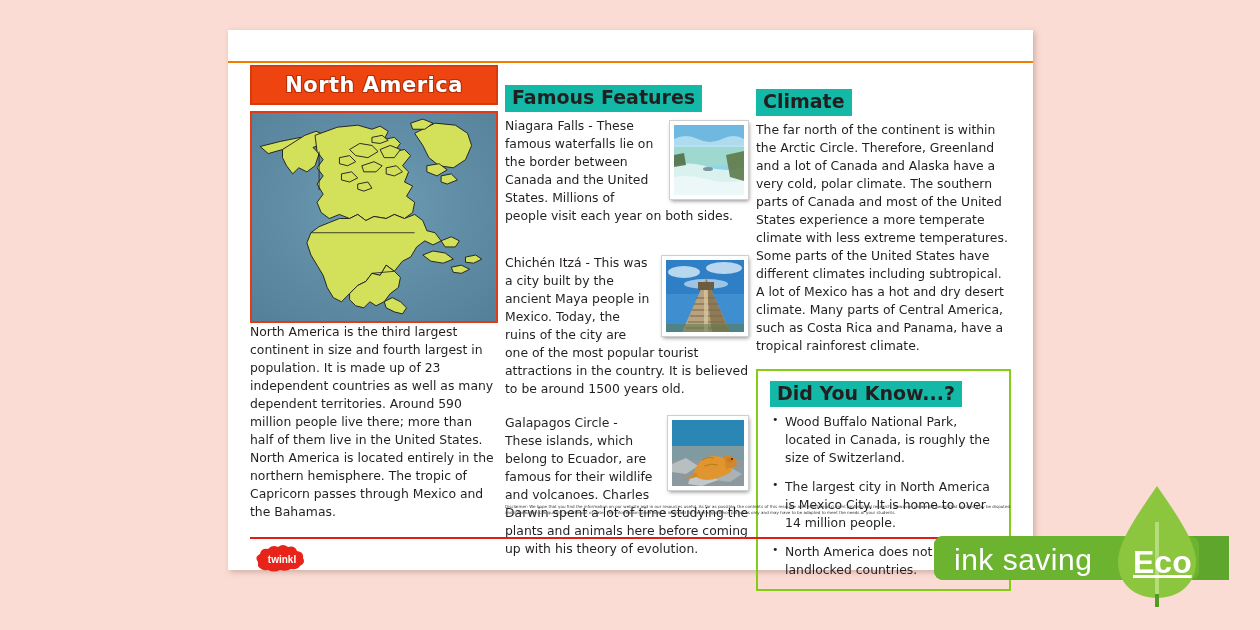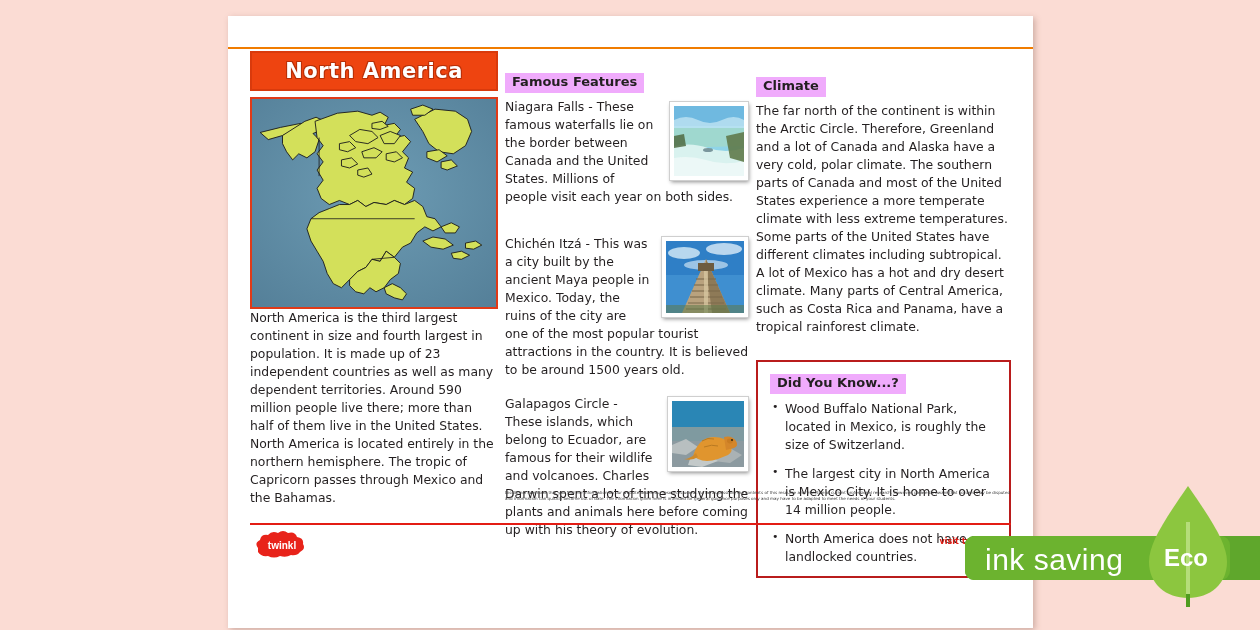--- a/index.html
+++ b/index.html
@@ -4,22 +4,22 @@
 <style>
   html,body{margin:0;padding:0;}
   body{
     width:1260px;height:630px;
     background:#fbdcd4;
     font-family:"DejaVu Sans", sans-serif;
     overflow:hidden;
     position:relative;
   }
   .page{
-    position:absolute;left:228px;top:16px;
-    width:805px;height:612px;
+    position:absolute;left:228px;top:30px;
+    width:805px;height:540px;
     background:#ffffff;
     box-shadow:2px 2px 6px rgba(120,80,70,.35);
   }
   .topline{
     position:absolute;left:0;top:31px;width:805px;height:2px;
     background:#f07c00;
   }
   .content{
     position:absolute;left:0;top:33px;width:805px;height:490px;
   }
@@ -48,24 +48,24 @@
     height:208px;
     border:2px solid #e03a18;
     background:#5e8ca5;
     position:relative;
     overflow:hidden;
   }
   .map svg{display:block;width:100%;height:100%;}
 
   .hl{
     display:inline-block;
-    background:#f0abfc;
+    background:#14b8a6;
     color:#231f20;
     font-weight:bold;
-    font-size:13px;
+    font-size:19px;
     padding:2px 7px 3px 7px;
     line-height:1.15;
     font-family:"DejaVu Sans", sans-serif;
   }
   .sec-head{margin:14px 0 5px 0;}
 
   .body-text{
     font-family:"DejaVu Sans", sans-serif;
     font-size:12.4px;
     line-height:1.45;
@@ -79,22 +79,22 @@
     box-shadow:1px 2px 4px rgba(0,0,0,.45);
     outline:1px solid #cfcfcf;
   }
   .photo svg{display:block;}
 
   .ph-niagara{float:right;margin:4px 2px 6px 10px;}
   .ph-chichen{float:right;margin:2px 2px 6px 10px;}
   .ph-galapagos{float:right;margin:2px 2px 6px 10px;}
 
   .factbox{
-    margin-top:24px;
-    border:2px solid #b91c1c;
+    margin-top:14px;
+    border:2px solid #84cc16;
     padding:10px 12px 8px 12px;
   }
   .factbox .hl{margin-bottom:6px;}
   ul.facts{margin:0;padding:0;list-style:none;}
   ul.facts li{
     position:relative;
     padding-left:15px;
     margin-bottom:11px;
     font-size:12.4px;
     line-height:1.45;
@@ -124,21 +124,21 @@
   }
   .logo svg{display:block;}
   .visit{
     position:absolute;right:22px;top:521px;
     font-size:8px;font-weight:bold;color:#e31c14;
     font-family:"DejaVu Sans", sans-serif;
     white-space:nowrap;
   }
 
   .eco{
-    position:absolute;left:965px;top:527px;
+    position:absolute;left:934px;top:527px;
     width:295px;height:60px;
   }
   .eco-bar{
     position:absolute;left:0;top:9px;width:295px;height:44px;
     background:#5fa72c;
     border-radius:9px 0 0 9px;
   }
   .eco-bar2{
     position:absolute;left:0;top:9px;width:265px;height:44px;
     background:#6cb32f;
@@ -149,21 +149,21 @@
     font-family:"Liberation Sans", sans-serif;
     font-size:30px;color:#ffffff;
     letter-spacing:.5px;
   }
   .eco-leaf{
     position:absolute;left:168px;top:-45px;width:110px;height:125px;
   }
   .eco-eco{
     position:absolute;left:199px;top:17px;
     font-family:"Liberation Sans", sans-serif;
-    font-size:24px;font-weight:bold;color:#ffffff;
+    font-size:32px;font-weight:bold;color:#ffffff;text-decoration:underline;
   }
 </style>
 </head>
 <body>
 
 <div class="page">
 
   <div class="topline"></div>
 
   <div class="content">
@@ -293,21 +293,21 @@
 
     <div class="col col-right">
       <div class="sec-head" style="margin-top:26px;">
         <span class="hl">Climate</span>
       </div>
       <div class="body-text" style="margin-top:3px;">The far north of the continent is within the Arctic Circle. Therefore, Greenland and a lot of Canada and Alaska have a very cold, polar climate. The southern parts of Canada and most of the United States experience a more temperate climate with less extreme temperatures. Some parts of the United States have different climates including subtropical. A lot of Mexico has a hot and dry desert climate. Many parts of Central America, such as Costa Rica and Panama, have a tropical rainforest climate.</div>
 
       <div class="factbox">
         <span class="hl">Did You Know...?</span>
         <ul class="facts">
-          <li>Wood Buffalo National Park, located in Mexico, is roughly the size of Switzerland.</li>
+          <li>Wood Buffalo National Park, located in Canada, is roughly the size of Switzerland.</li>
           <li>The largest city in North America is Mexico City. It is home to over 14 million people.</li>
           <li>North America does not have any landlocked countries.</li>
         </ul>
       </div>
     </div>
   </div>
 
   <div class="disclaimer">Disclaimer: We hope that you find the information on our website and in our resources useful. As far as possible, the contents of this resource are reflective of current professional research. However, please be aware that borders may be disputed and information can quickly become out of date. The information given here is intended for general guidance purposes only and may have to be adapted to meet the needs of your students.</div>
 
   <div class="footrule"></div>

